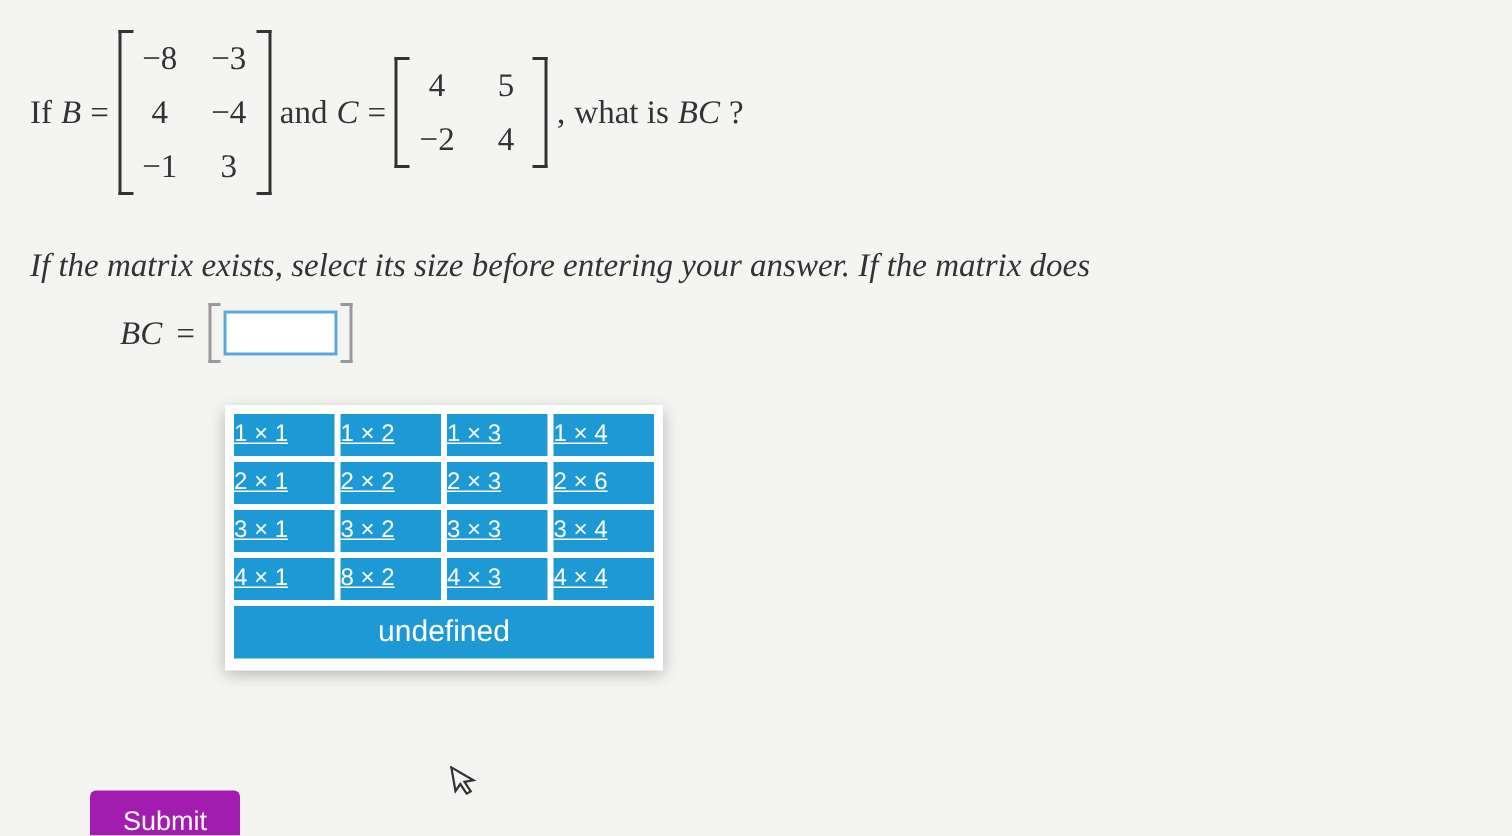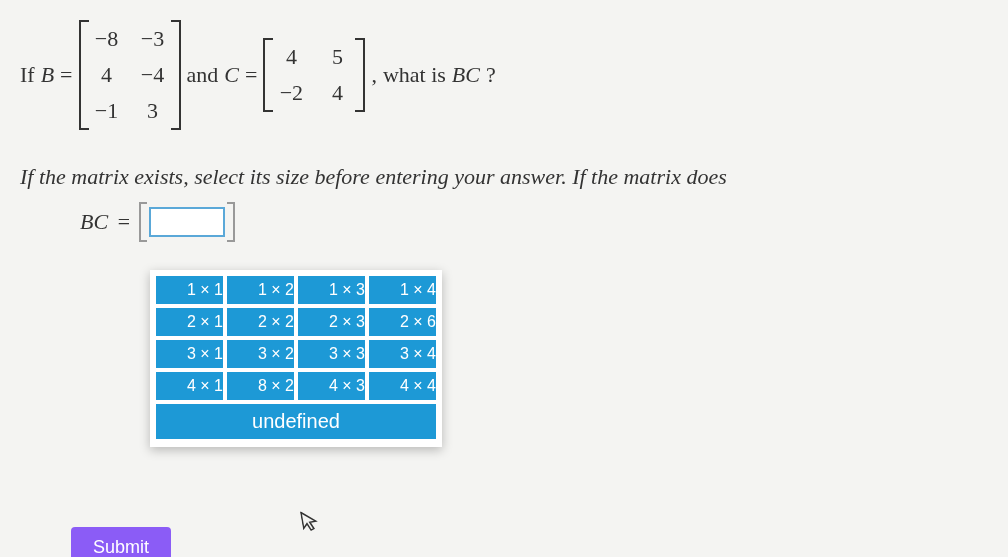--- a/index.html
+++ b/index.html
@@ -91,39 +91,40 @@
       grid-template-columns: repeat(4, 1fr);
       gap: 4px;
       margin-bottom: 4px;
     }
     .size-cell {
       background: #1d99d6;
       color: #fff;
       font-family: Arial, sans-serif;
       font-style: normal;
       font-size: 16px;
-      text-align: right;
+      text-align: left;
       padding: 5px 0;
       cursor: pointer;
+      text-decoration: underline;
     }
     .undefined-row {
       background: #1d99d6;
       color: #fff;
       font-family: Arial, sans-serif;
       font-style: normal;
       font-size: 20px;
       text-align: center;
       padding: 6px 0;
       cursor: pointer;
     }
     .submit-btn {
       position: absolute;
       bottom: 0;
-      left: 71px;
-      background: #8b5cf6;
+      left: 60px;
+      background: #a21caf;
       color: #fff;
       font-family: Arial, sans-serif;
       font-size: 18px;
       padding: 10px 22px 0 22px;
       height: 30px;
       border-radius: 4px 4px 0 0;
       cursor: pointer;
     }
     .cursor {
       position: absolute;

